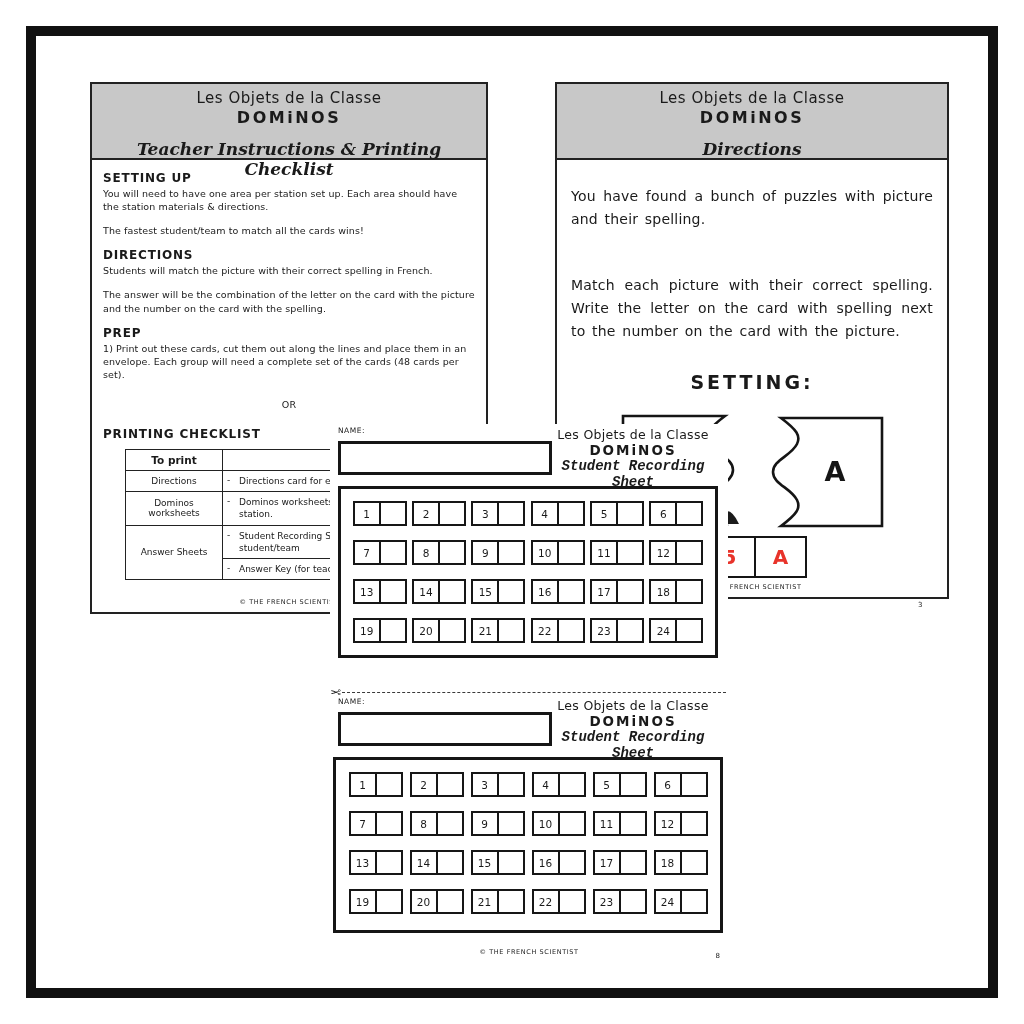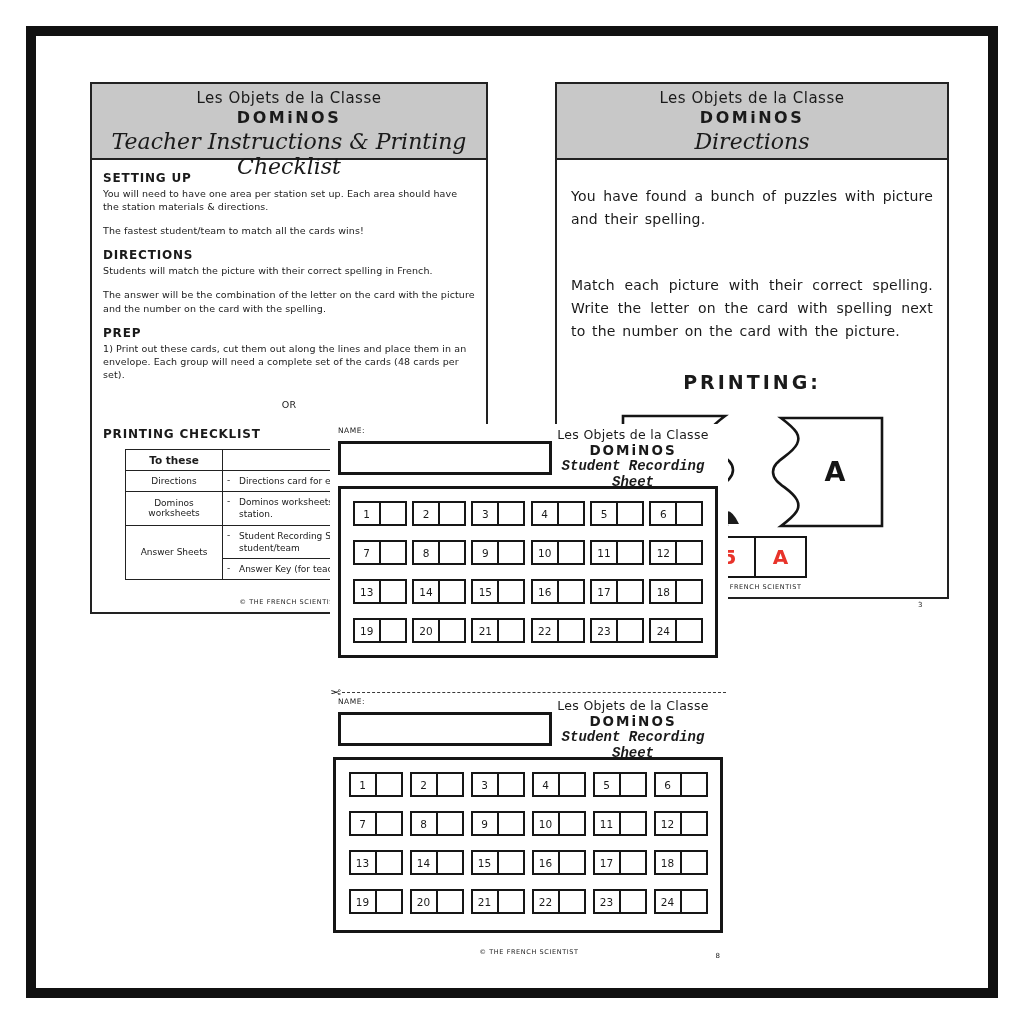--- a/index.html
+++ b/index.html
@@ -6,21 +6,21 @@
   .canvas{position:relative;width:1024px;height:1024px;background:#fff;overflow:hidden;
           font-family:"DejaVu Sans",sans-serif;color:#1a1a1a;}
   .frame{position:absolute;left:26px;top:26px;width:952px;height:952px;border:10px solid #111;}
 
   
   .page{position:absolute;background:#fff;border:2px solid #222;box-sizing:border-box;}
   .page-header{background:#c8c8c8;border-bottom:2px solid #222;text-align:center;
                padding:5px 2px 6px;box-sizing:border-box;}
   .ph1{font-size:15px;letter-spacing:0.5px;}
   .ph2{font-size:16px;font-weight:bold;letter-spacing:2.5px;margin-top:1px;}
-  .ph3{font-family:"DejaVu Serif",serif;font-style:italic;font-weight:normal;font-size:22px;margin-top:2px;}
+  .ph3{font-family:"DejaVu Serif",serif;font-style:italic;font-weight:bold;font-size:17px;margin-top:12px;}
 
   
   #teacher-page{left:90px;top:82px;width:398px;height:532px;}
   .tp-body{padding:2px 11px 16px;}
   .sec-head{font-weight:bold;font-size:12px;letter-spacing:0.8px;margin:9px 0 2px;}
   .sec-p{font-size:9.5px;line-height:1.38;margin:0 0 11px;letter-spacing:0.1px;}
   .sec-p.center{text-align:center;margin-bottom:2px;}
   .checklist-head{font-weight:bold;font-size:12px;letter-spacing:0.8px;margin:16px 0 8px;}
   table.checklist{border-collapse:collapse;margin-left:22px;width:352px;table-layout:fixed;}
   table.checklist th,table.checklist td{border:1.5px solid #222;}
@@ -92,21 +92,21 @@
       <p class="sec-p">The answer will be the combination of the letter on the card with the picture and the number on the card with the spelling.</p>
 
       <div class="sec-head">PREP</div>
       <p class="sec-p" style="margin-bottom:17px">1) Print out these cards, cut them out along the lines and place them in an envelope. Each group will need a complete set of the cards (48 cards per set).</p>
       <p class="sec-p center">OR</p>
 
       <div class="checklist-head">PRINTING CHECKLIST</div>
       <table class="checklist">
         <thead>
           <tr>
-            <th class="c1">To these</th>
+            <th class="c1">To print</th>
             <th>Items</th>
           </tr>
         </thead>
         <tbody>
             <tr>
               <td class="c1" rowspan="1">Directions</td>
               <td class="c2"><span class="dash">-</span><span class="itx">Directions card for each station</span></td>
             </tr>
             <tr>
               <td class="c1" rowspan="1">Dominos worksheets</td>
@@ -126,21 +126,21 @@
   </div>
 
   <div class="page" id="directions-page">
     <div class="page-header" style="height:76px;">
       <div class="ph1">Les Objets de la Classe</div>
       <div class="ph2">DOMiNOS</div>
       <div class="ph3">Directions</div>
     </div>
     <p class="dp-p dp-p1">You have found a bunch of puzzles with picture and their spelling.</p>
     <p class="dp-p dp-p2">Match each picture with their correct spelling. Write the letter on the card with spelling next to the number on the card with the picture.</p>
-    <div class="example-heading">PRINTING:</div>
+    <div class="example-heading">SETTING:</div>
 
     <svg id="left-example-card" class="card-svg" width="120" height="112" viewBox="0 0 120 112">
       <path d="M 2 2 L 104 2 C 88 14 84 20 88 28 C 94 40 112 44 112 56 C 112 68 94 72 88 84 C 84 92 88 98 104 110 L 2 110 Z" fill="#ffffff" stroke="#151515" stroke-width="2.6"></path>
       <path d="M 94 110 Q 106 84 118 110 Z" fill="#1b1b1b"></path>
     </svg>
 
     <svg id="right-example-card" class="card-svg" width="124" height="112" viewBox="0 0 124 112">
       <path d="M 20 2 L 121 2 L 121 110 L 20 110 C 36 98 40 92 36 84 C 30 72 12 68 12 56 C 12 44 30 40 36 28 C 40 20 36 14 20 2 Z" fill="#ffffff" stroke="#151515" stroke-width="2.6"></path>
       <text x="74" y="65" text-anchor="middle" font-family="DejaVu Sans, sans-serif" font-size="27" font-weight="bold" fill="#151515">A</text>
     </svg>

